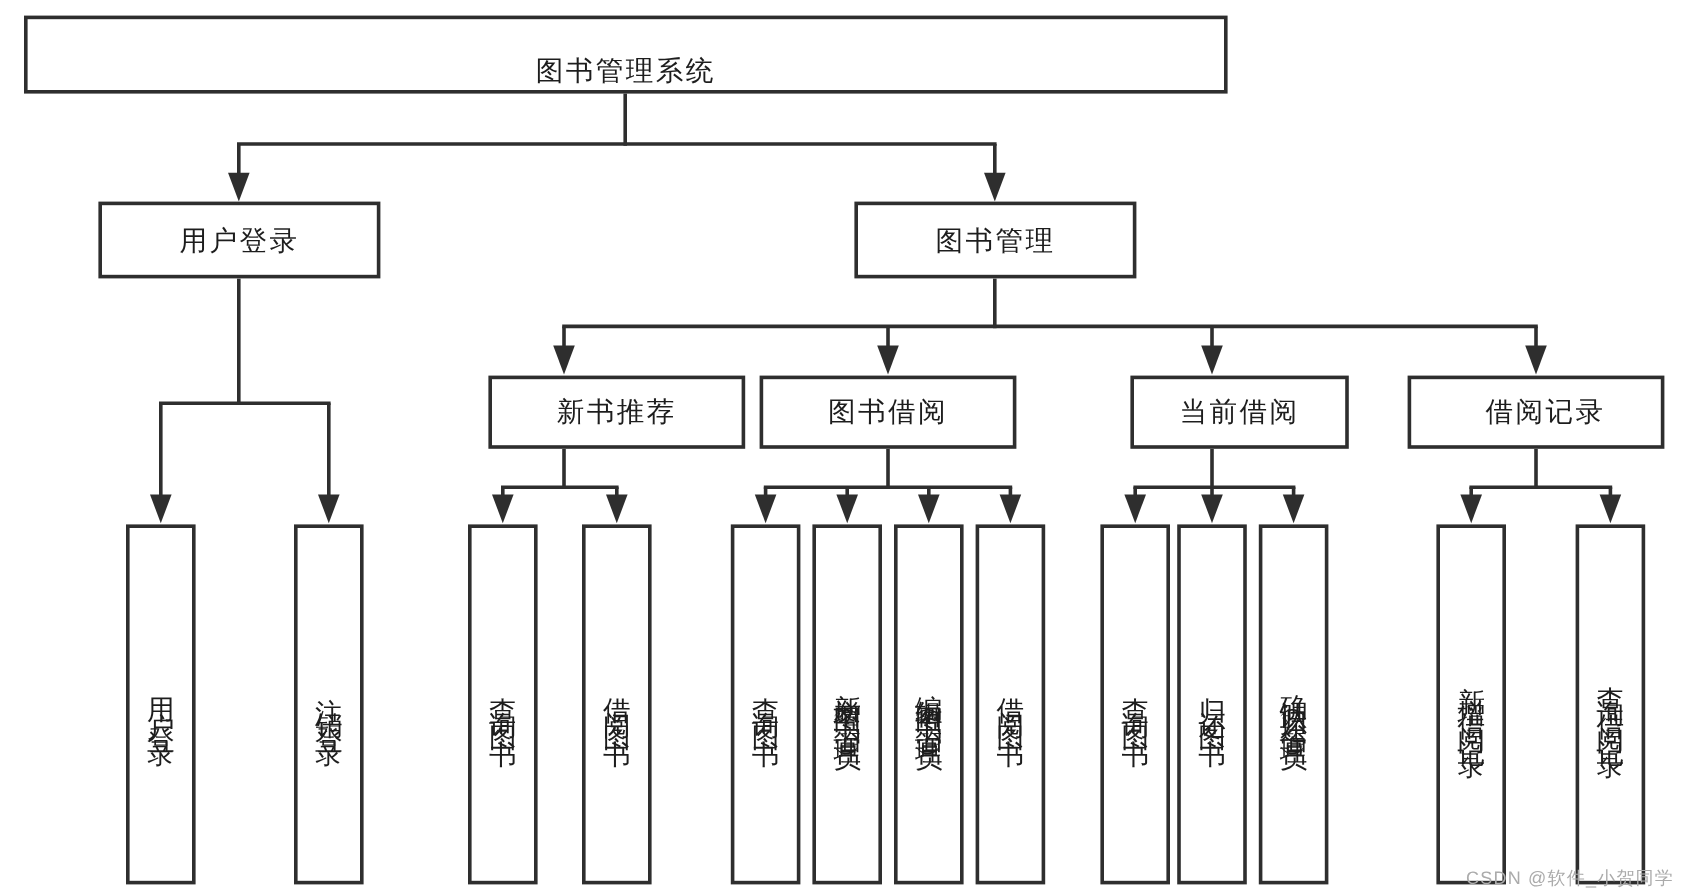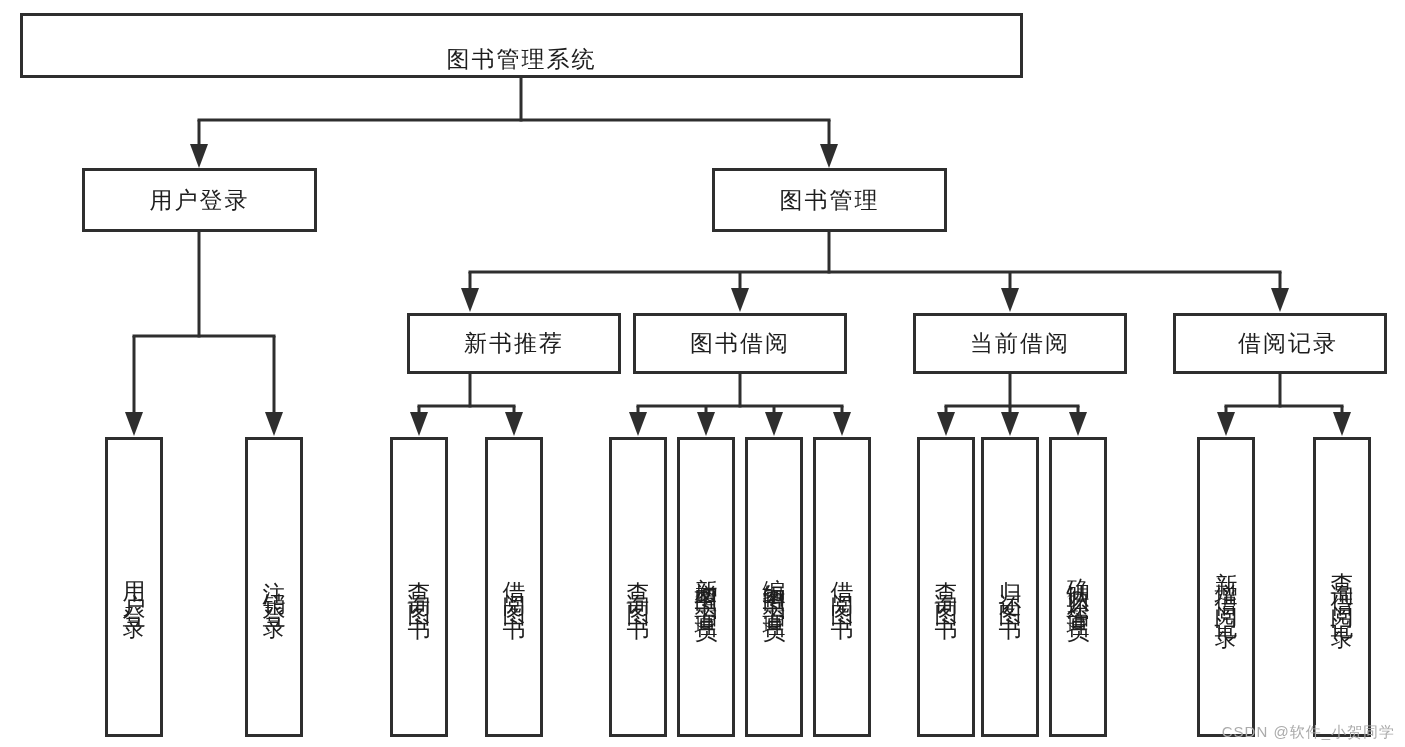--- a/index.html
+++ b/index.html
@@ -135,21 +135,21 @@
   <div class="box" style="left:712px; top:168px; width:235px; height:64px;">
     <span class="hlabel">图书管理</span>
   </div>
 
   <div class="box" style="left:363px; top:313px; width:214px; height:61px;margin-left:44px;">
     <span class="hlabel">新书推荐</span>
   </div>
   <div class="box" style="left:633px; top:313px; width:214px; height:61px;">
     <span class="hlabel">图书借阅</span>
   </div>
-  <div class="box" style="left:913px; top:313px; width:214px; height:61px;">
+  <div class="box" style="left:942px; top:313px; width:182px; height:61px;">
     <span class="hlabel">当前借阅</span>
   </div>
   <div class="box" style="left:1173px; top:313px; width:214px; height:61px;padding-left:16px;">
     <span class="hlabel">借阅记录</span>
   </div>
 
   <div class="box leaf" style="left:105px; top:437px; width:58px; height:300px;">
     <span class="vtext">用户登录</span>
   </div>
   <div class="box leaf" style="left:245px; top:437px; width:58px; height:300px;">

